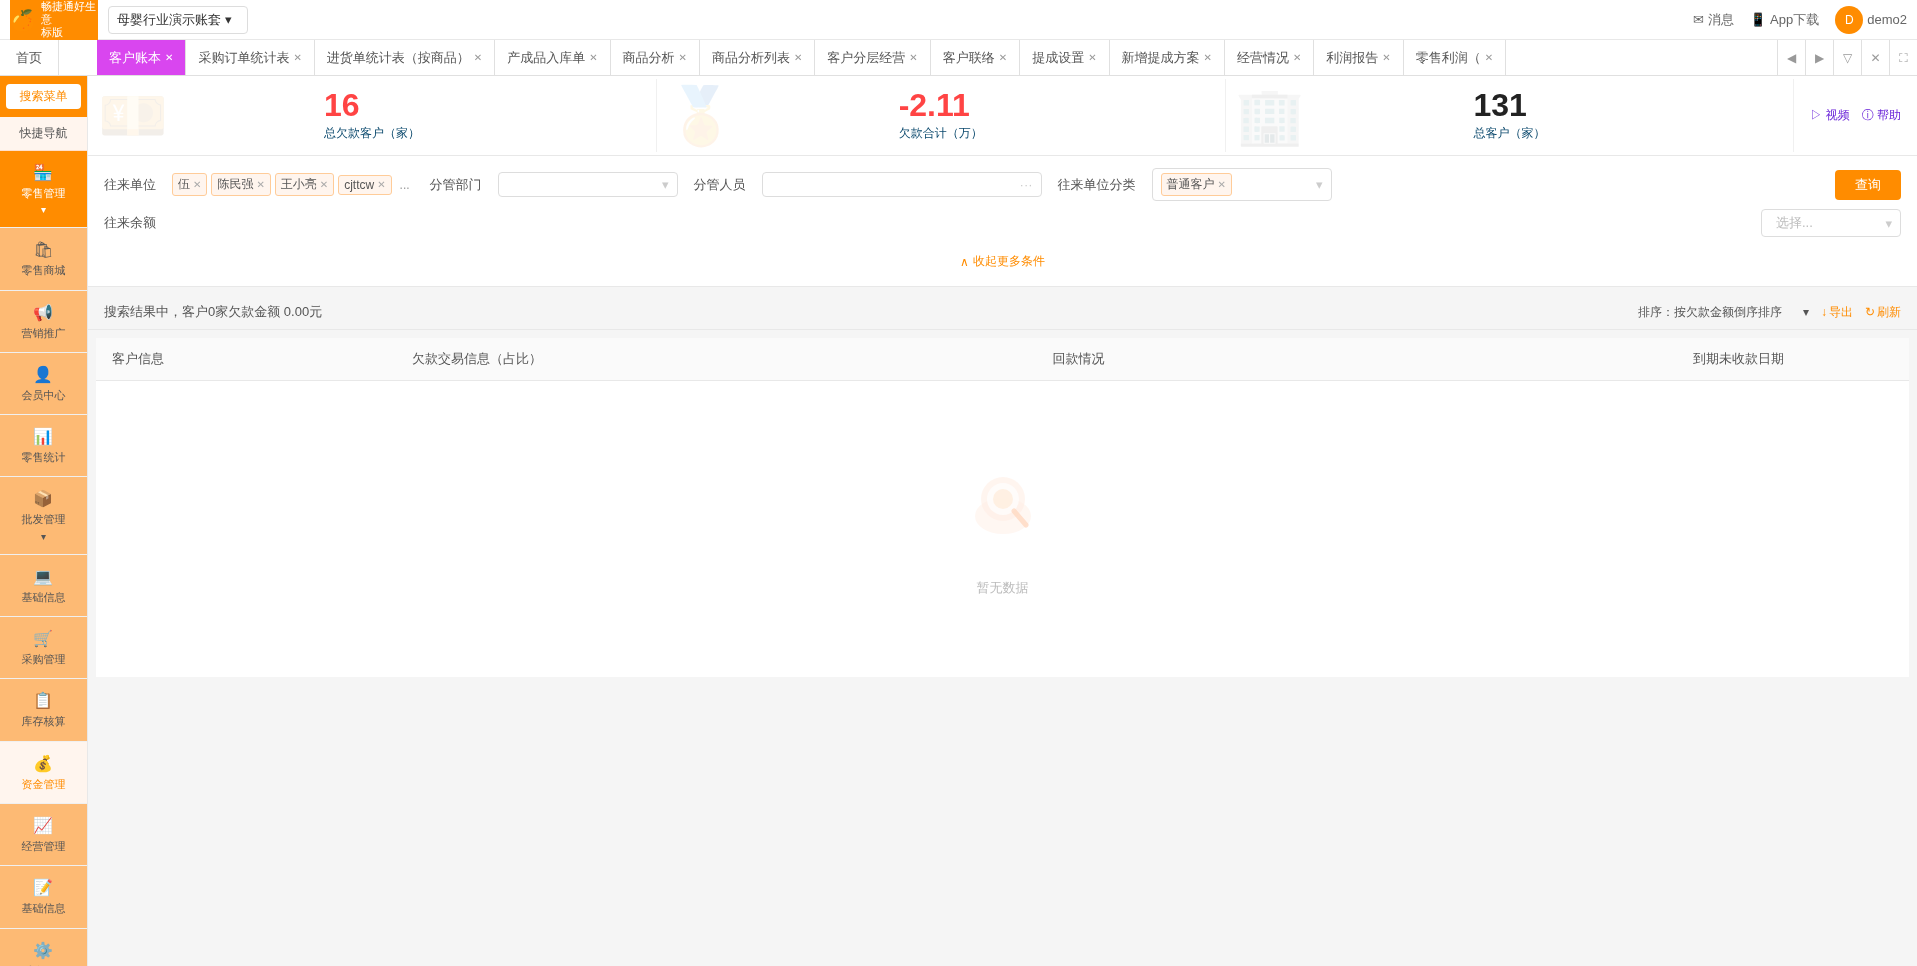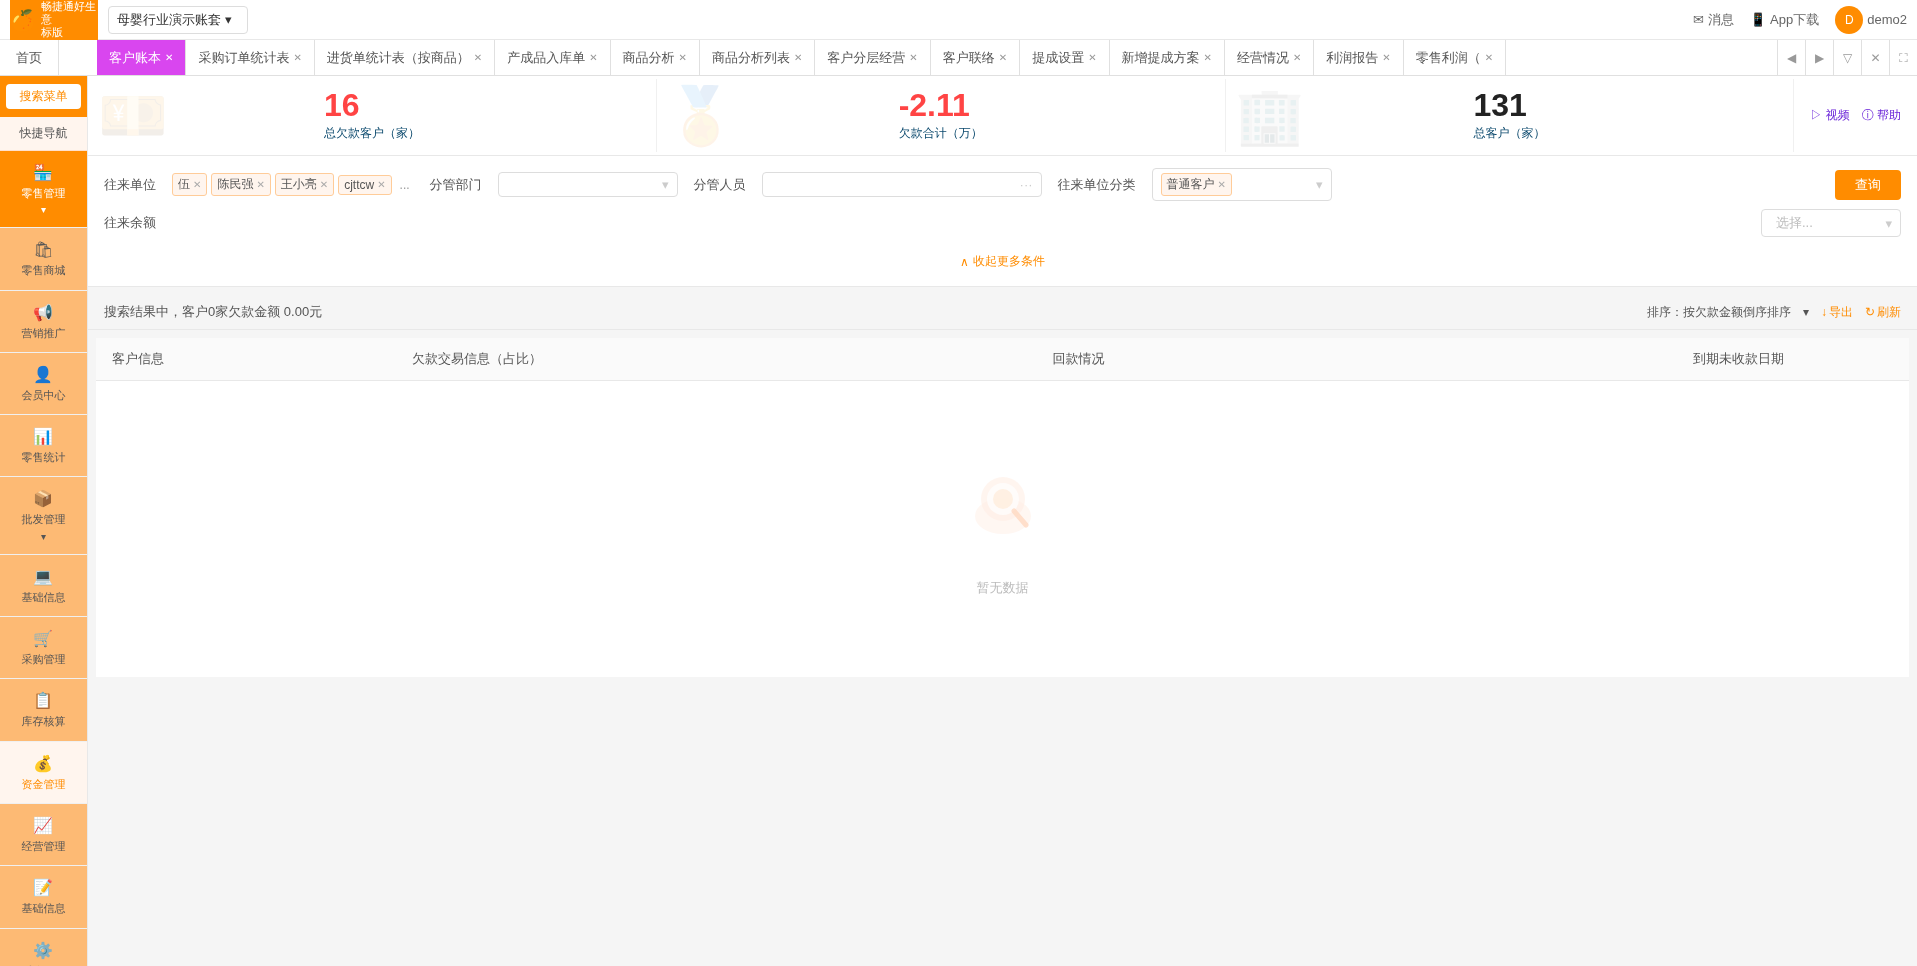--- a/index.html
+++ b/index.html
@@ -103,21 +103,21 @@
       background: #ff8c00; color: #fff; border: none; border-radius: 4px;
       padding: 6px 20px; font-size: 13px; cursor: pointer; margin-left: auto;
     }
 
     
     .result-bar {
       background: #f5f5f5; border-bottom: 1px solid #e8e8e8; padding: 8px 16px;
       display: flex; align-items: center; font-size: 13px; color: #555;
     }
     .result-bar .right-actions { margin-left: auto; display: flex; align-items: center; gap: 12px; }
-    .sort-select { display: flex; align-items: center; gap: 12px; font-size: 12px; color: #555; cursor: pointer; }
+    .sort-select { display: flex; align-items: center; gap: 21px; font-size: 12px; color: #555; cursor: pointer; }
     .action-btn { display: flex; align-items: center; gap: 2px; font-size: 12px; color: #ff8c00; cursor: pointer; }
 
     
     .table-container { background: #fff; margin: 8px; }
     .table-header {
       display: grid; grid-template-columns: 300px 1fr 1fr 200px;
       background: #fafafa; border-bottom: 1px solid #e8e8e8; padding: 10px 16px; font-size: 13px; font-weight: 500; color: #555;
     }
     .table-header div { padding: 2px 0; }
 

